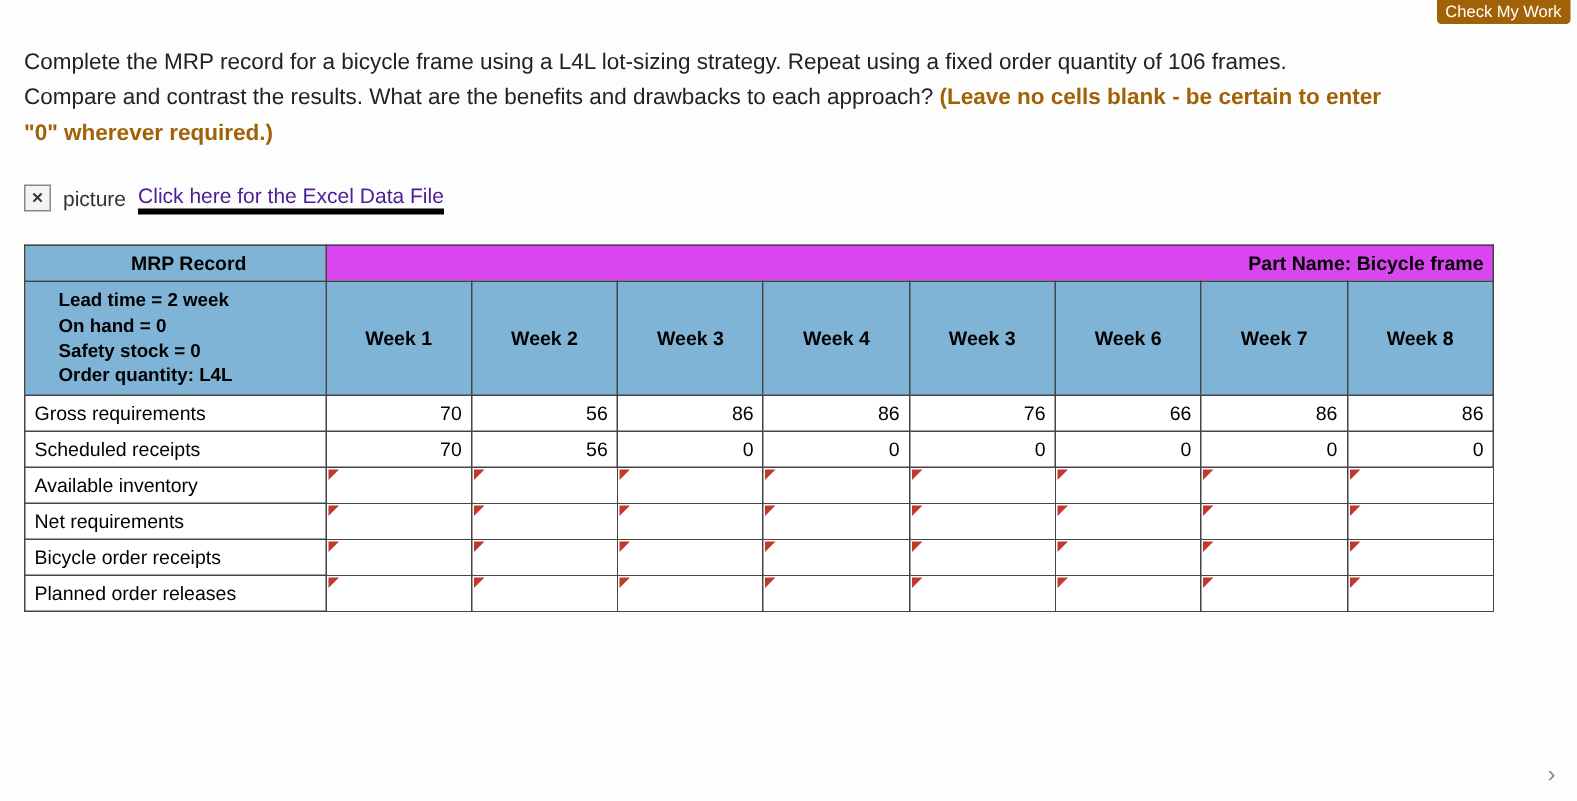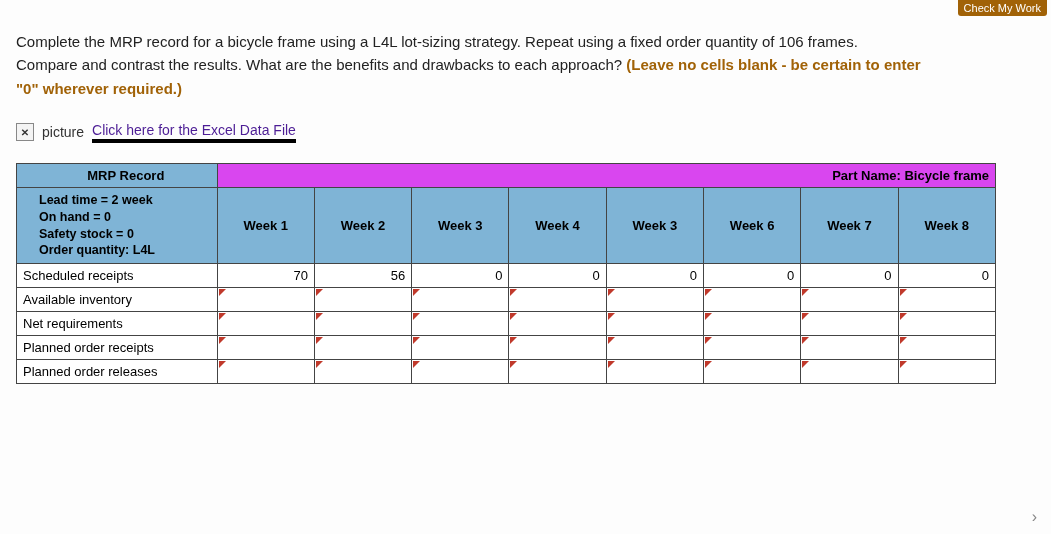--- a/index.html
+++ b/index.html
@@ -173,20 +173,31 @@
       <td class="week-hdr">Week 1</td>
       <td class="week-hdr">Week 2</td>
       <td class="week-hdr">Week 3</td>
       <td class="week-hdr">Week 4</td>
       <td class="week-hdr">Week 3</td>
       <td class="week-hdr">Week 6</td>
       <td class="week-hdr">Week 7</td>
       <td class="week-hdr">Week 8</td>
     </tr>
 
+    <tr>
+      <td class="label">Gross requirements</td>
+      <td>70</td>
+      <td>56</td>
+      <td>86</td>
+      <td>86</td>
+      <td>76</td>
+      <td>66</td>
+      <td>86</td>
+      <td>86</td>
+    </tr>
 
     <tr>
       <td class="label">Scheduled receipts</td>
       <td>70</td>
       <td>56</td>
       <td>0</td>
       <td>0</td>
       <td>0</td>
       <td>0</td>
       <td>0</td>
@@ -211,21 +222,21 @@
       <td class="input-cell"></td>
       <td class="input-cell"></td>
       <td class="input-cell"></td>
       <td class="input-cell"></td>
       <td class="input-cell"></td>
       <td class="input-cell"></td>
       <td class="input-cell"></td>
     </tr>
 
     <tr>
-      <td class="label">Planned order receipts</td>
+      <td class="label">Bicycle order receipts</td>
       <td class="input-cell"></td>
       <td class="input-cell"></td>
       <td class="input-cell"></td>
       <td class="input-cell"></td>
       <td class="input-cell"></td>
       <td class="input-cell"></td>
       <td class="input-cell"></td>
       <td class="input-cell"></td>
     </tr>
 

